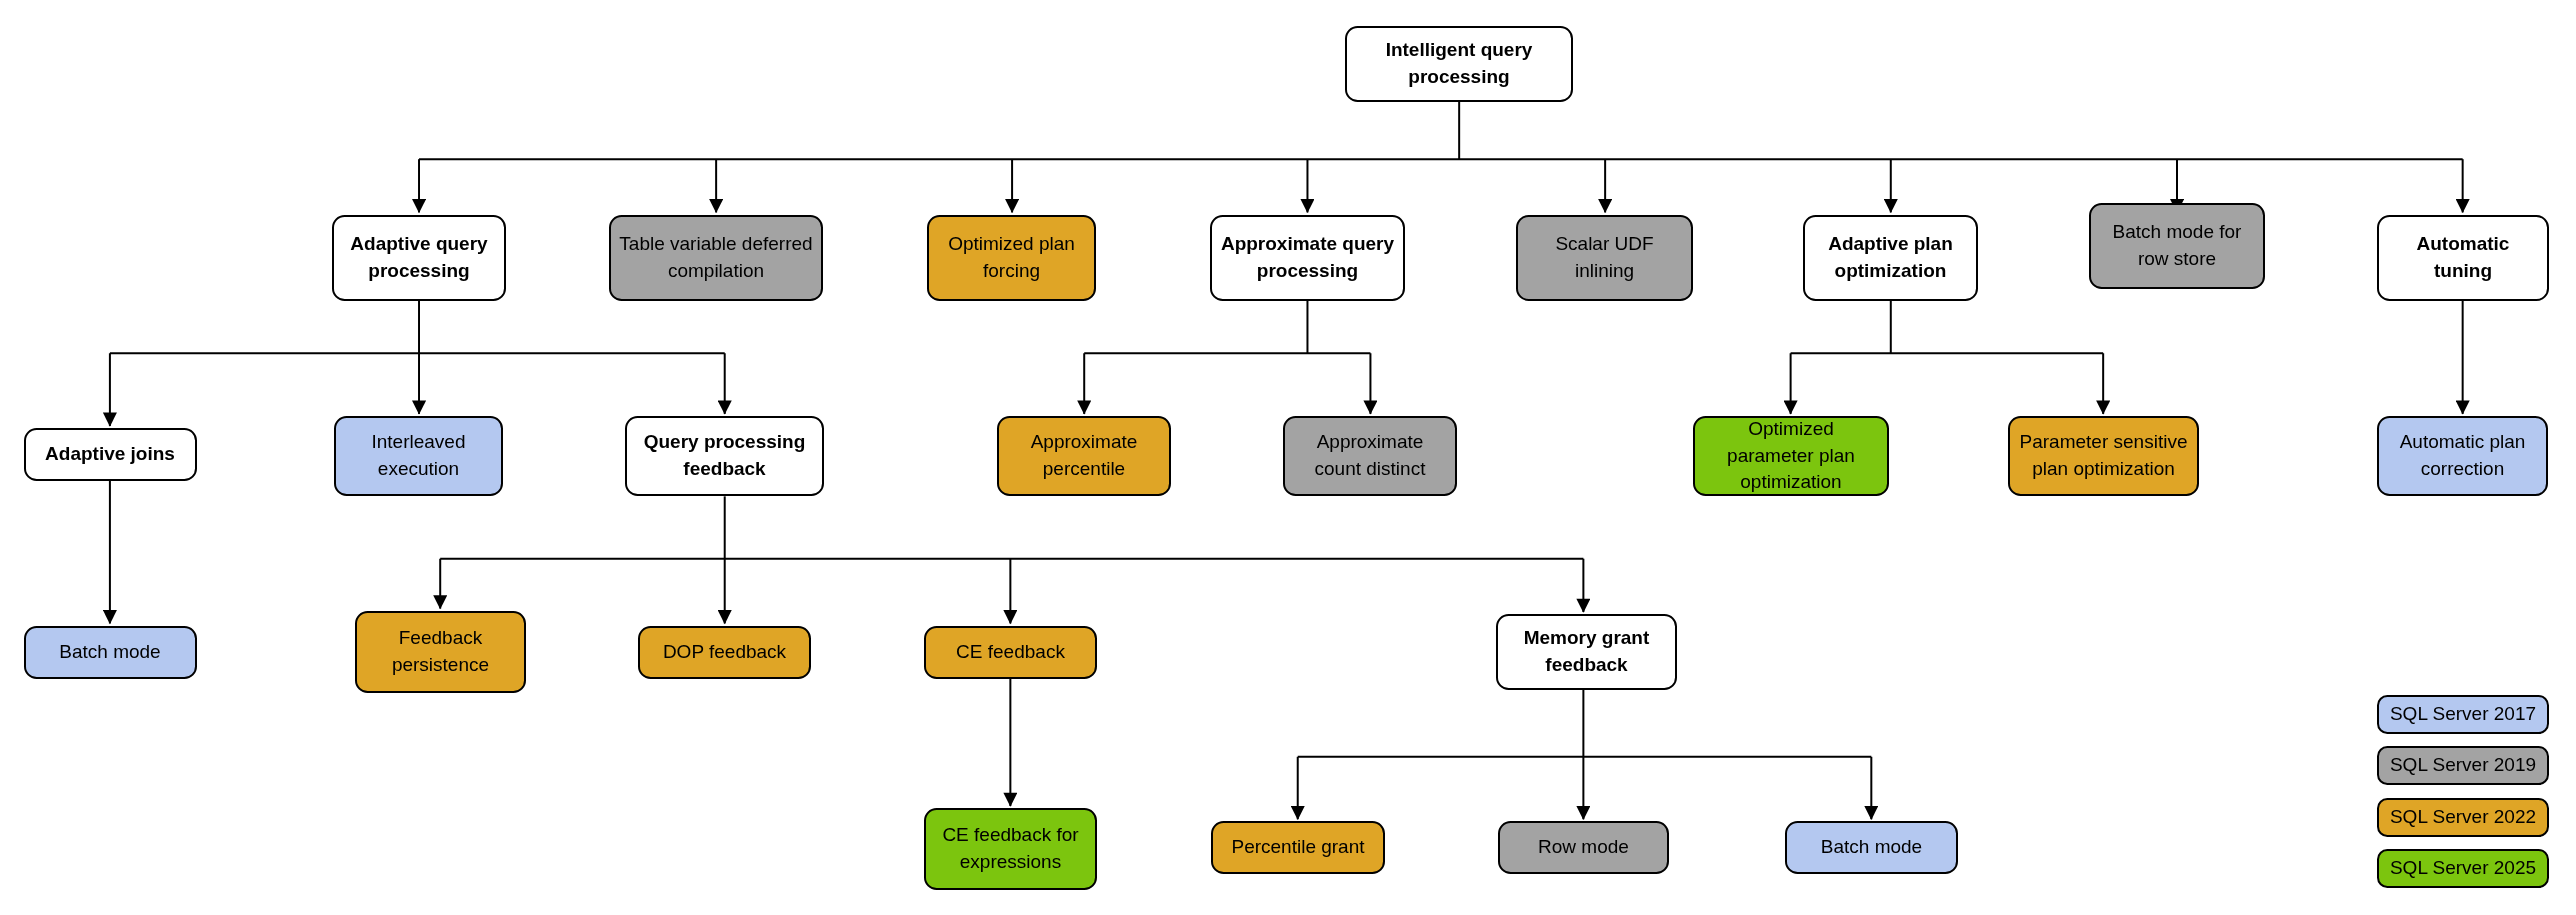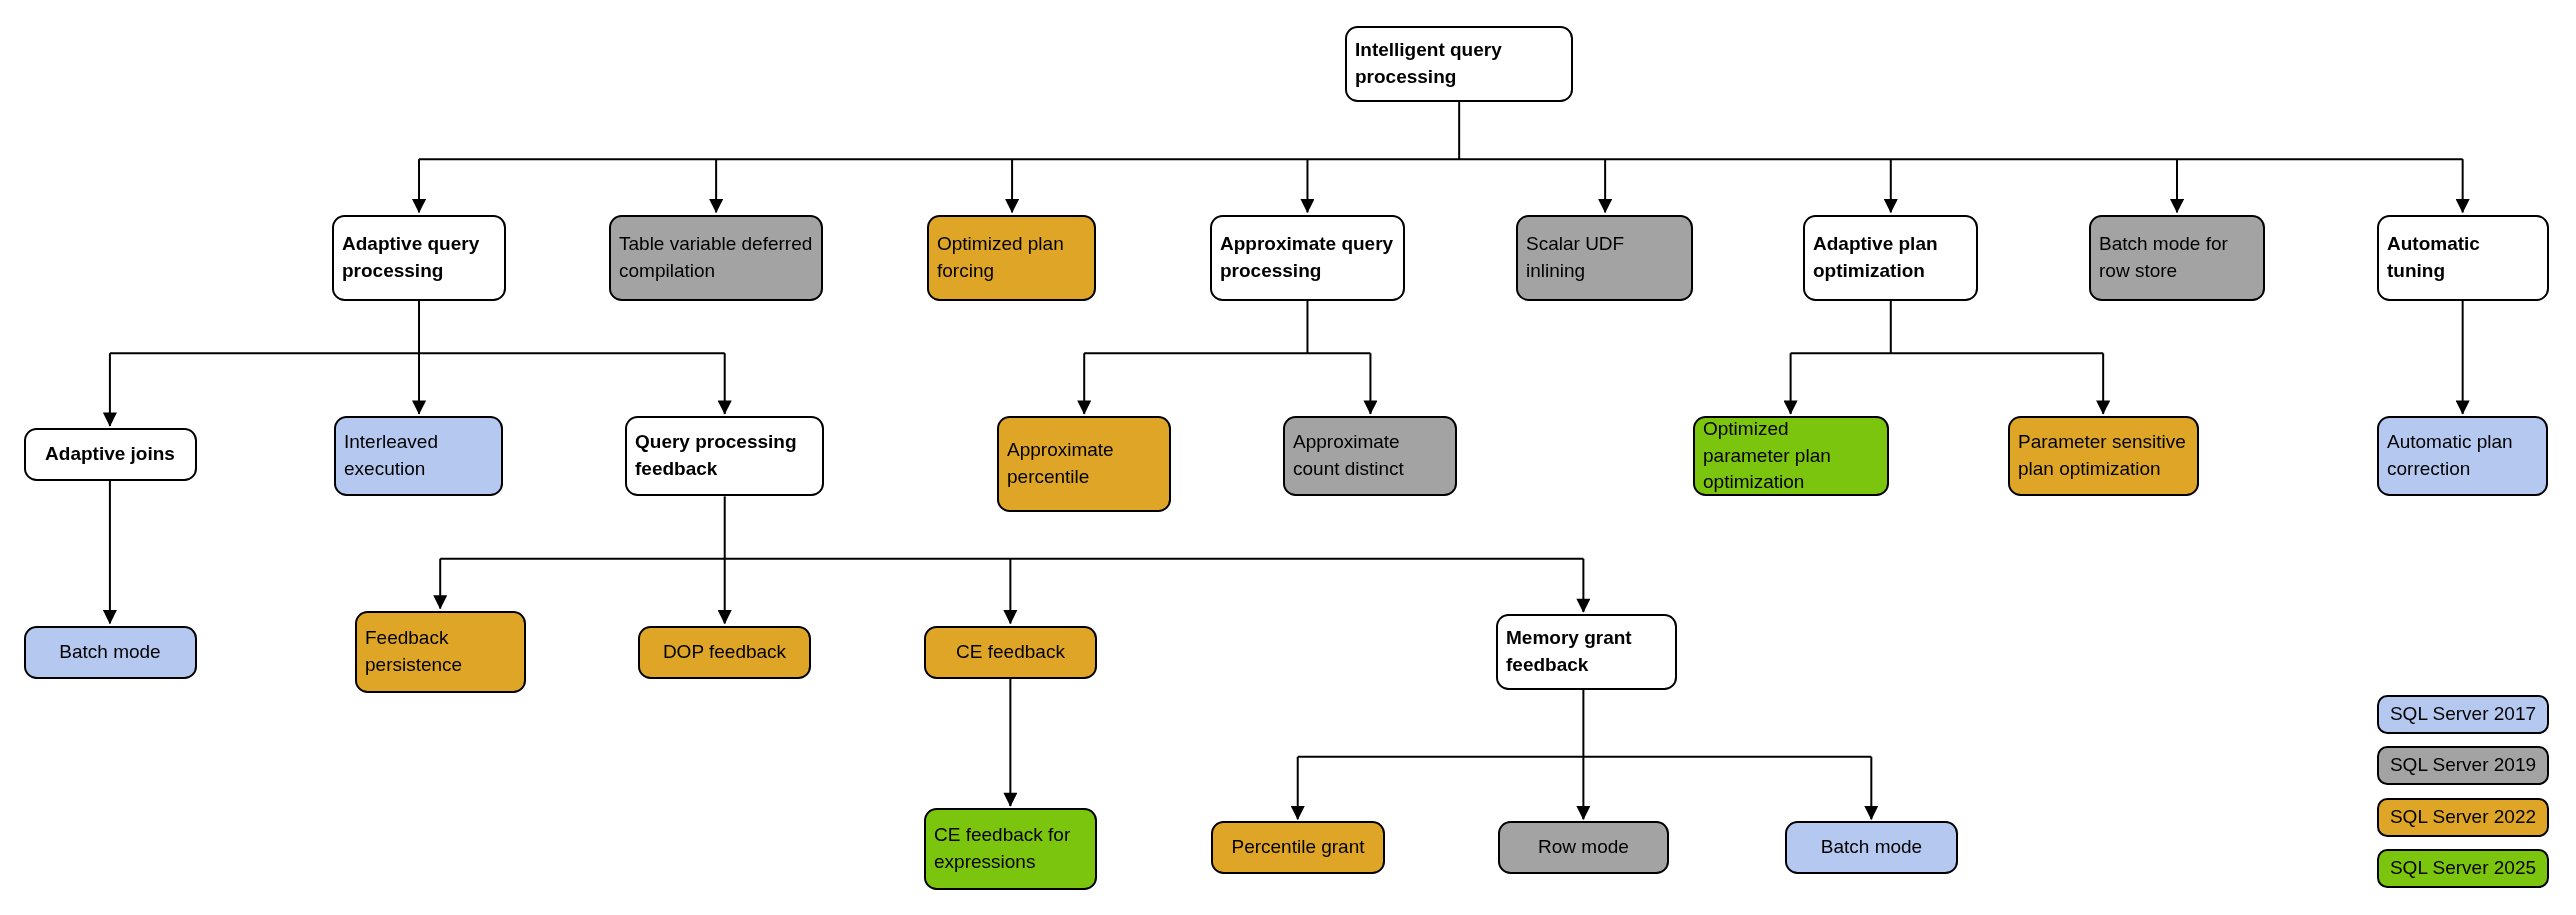--- a/index.html
+++ b/index.html
@@ -20,21 +20,21 @@
   .node {
     position: absolute;
     z-index: 2;
     box-sizing: border-box;
     border: 2px solid #000000;
     border-radius: 12.6px;
     background: #ffffff;
     display: flex;
     align-items: center;
     justify-content: center;
-    text-align: left;
+    text-align: center;
     font-size: 19px;
     line-height: 1.42;
     color: #000000;
     padding: 1.1px 8px;
   }
   .bold { font-weight: bold; }
   .c-2017 { background: #b4c8f0; }
   .c-2019 { background: #a3a3a3; }
   .c-2022 { background: #dfa526; }
   .c-2025 { background: #7cc50e; }
@@ -124,27 +124,27 @@
   </svg>
 
   <div class="node bold" style="left:1345px;top:26px;width:228px;height:76px">Intelligent query processing</div>
 
   <div class="node bold" style="left:332px;top:215px;width:174px;height:86px">Adaptive query processing</div>
   <div class="node c-2019" style="left:609px;top:215px;width:214px;height:86px">Table variable deferred compilation</div>
   <div class="node c-2022" style="left:927px;top:215px;width:169px;height:86px">Optimized plan forcing</div>
   <div class="node bold" style="left:1210px;top:215px;width:195px;height:86px">Approximate query processing</div>
   <div class="node c-2019" style="left:1516px;top:215px;width:177px;height:86px">Scalar UDF inlining</div>
   <div class="node bold" style="left:1803px;top:215px;width:175px;height:86px">Adaptive plan optimization</div>
-  <div class="node c-2019" style="left:2089px;top:215px;width:176px;height:86px">Batch mode for row store</div>
+  <div class="node c-2019" style="left:2089px;top:203px;width:176px;height:86px">Batch mode for row store</div>
   <div class="node bold" style="left:2377px;top:215px;width:172px;height:86px">Automatic tuning</div>
 
   <div class="node bold" style="left:23.5px;top:428px;width:173px;height:53px">Adaptive joins</div>
   <div class="node bold" style="left:625px;top:416px;width:199px;height:80px">Query processing feedback</div>
   <div class="node c-2017" style="left:334px;top:416px;width:169px;height:80px">Interleaved execution</div>
-  <div class="node c-2022" style="left:997px;top:416px;width:174px;height:96px">Approximate percentile</div>
+  <div class="node c-2022" style="left:997px;top:416px;width:174px;height:80px">Approximate percentile</div>
   <div class="node c-2019" style="left:1283px;top:416px;width:174px;height:80px">Approximate count distinct</div>
   <div class="node c-2025" style="left:1693px;top:416px;width:196px;height:80px">Optimized parameter plan optimization</div>
   <div class="node c-2022" style="left:2008px;top:416px;width:191px;height:80px">Parameter sensitive plan optimization</div>
   <div class="node c-2017" style="left:2377px;top:416px;width:171px;height:80px">Automatic plan correction</div>
 
   <div class="node c-2017" style="left:23.5px;top:626px;width:173px;height:53px">Batch mode</div>
   <div class="node c-2022" style="left:355px;top:611px;width:171px;height:82px">Feedback persistence</div>
   <div class="node c-2022" style="left:638px;top:626px;width:173px;height:53px">DOP feedback</div>
   <div class="node c-2022" style="left:924px;top:626px;width:173px;height:53px">CE feedback</div>
   <div class="node bold" style="left:1496px;top:614px;width:181px;height:76px">Memory grant feedback</div>

